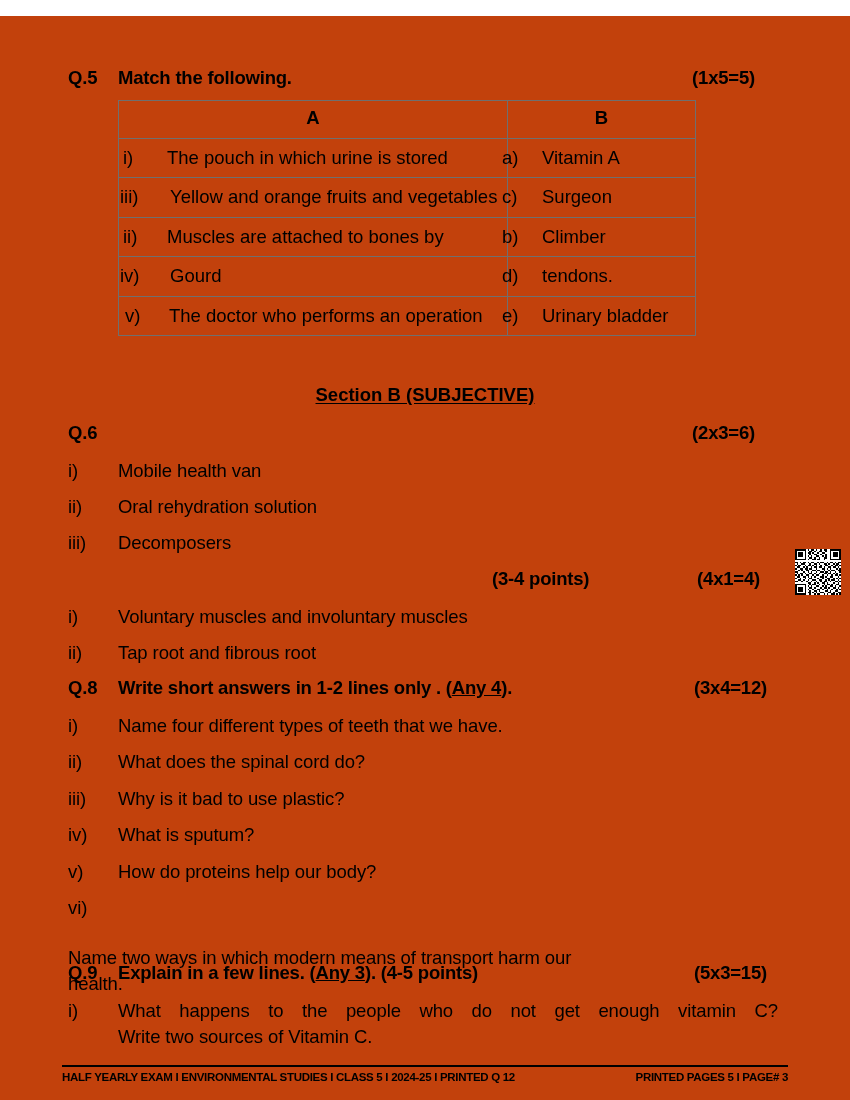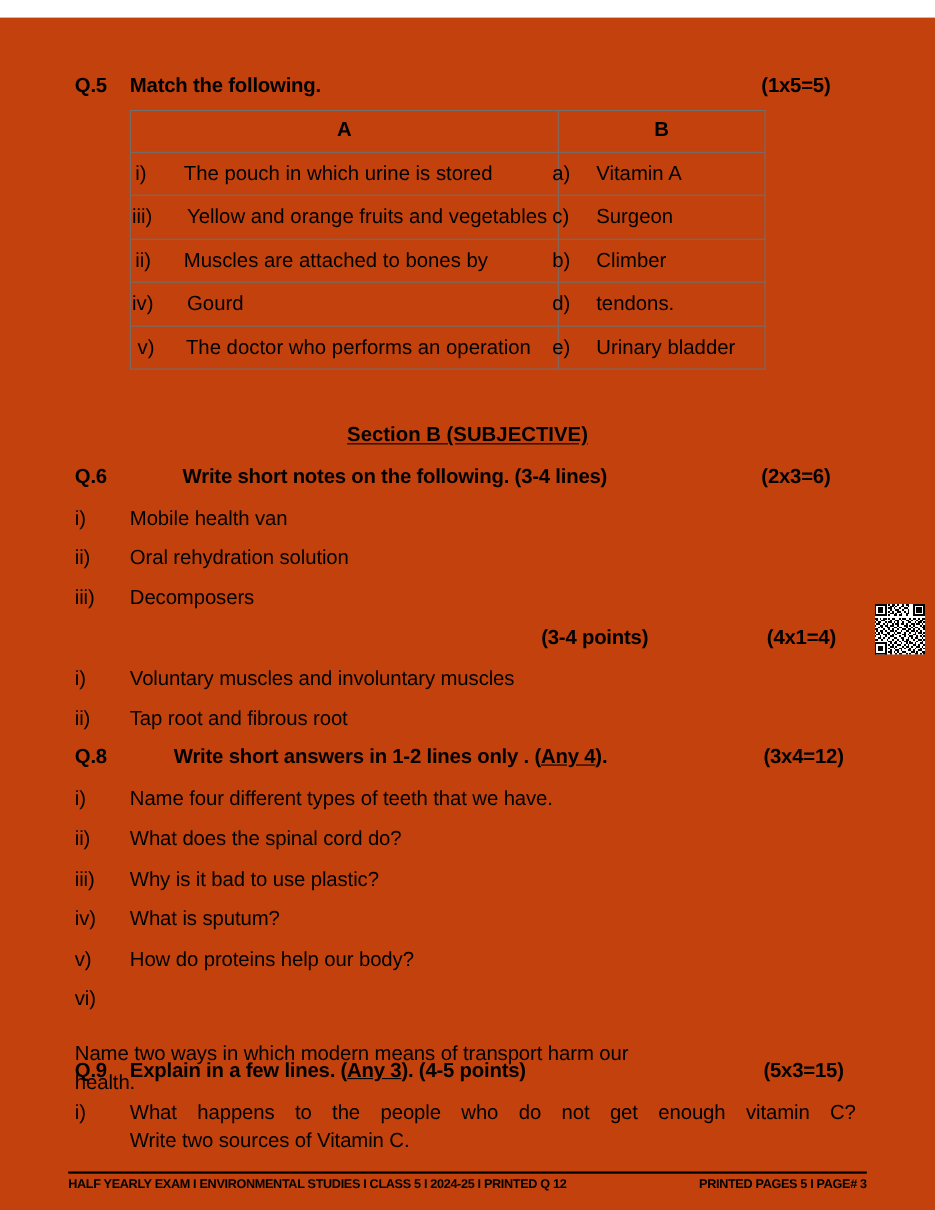--- a/index.html
+++ b/index.html
@@ -255,21 +255,20 @@
       </tr>
     </tbody>
   </table>
 
   <div class="section-heading" style="top:368px;">
     <span>Section B (SUBJECTIVE)</span>
   </div>
 
   <div class="qrow" style="top:406px;gap:48px;">
     <span class="qlabel">Q.6</span>
-    <span class="qtext">Write short notes on the following. (3-4 lines)</span>
   </div>
   <div class="qmarks" style="top:406px; left:612px; width:143px;">(2x3=6)</div>
 
   <div class="item" style="top:442px;">
     <span class="rn">i)</span>
     <span class="body">Mobile health van</span>
   </div>
   <div class="item" style="top:478px;">
     <span class="rn">ii)</span>
     <span class="body">Oral rehydration solution</span>
@@ -524,21 +523,21 @@
 
   <div class="item" style="top:588px;">
     <span class="rn">i)</span>
     <span class="body">Voluntary muscles and involuntary muscles</span>
   </div>
   <div class="item" style="top:624px;">
     <span class="rn">ii)</span>
     <span class="body">Tap root and fibrous root</span>
   </div>
 
-  <div class="qrow" style="top:661px;gap:40px;">
+  <div class="qrow" style="top:661px;">
     <span class="qlabel">Q.8</span>
     <span class="qtext"><span>Write short answers in 1-2 lines only . (</span><span class="u">Any 4</span><span>).</span></span>
   </div>
   <div class="qmarks" style="top:661px; left:622px; width:145px;">(3x4=12)</div>
 
   <div class="item" style="top:697px;">
     <span class="rn">i)</span>
     <span class="body">Name four different types of teeth that we have.</span>
   </div>
   <div class="item" style="top:733px;">

